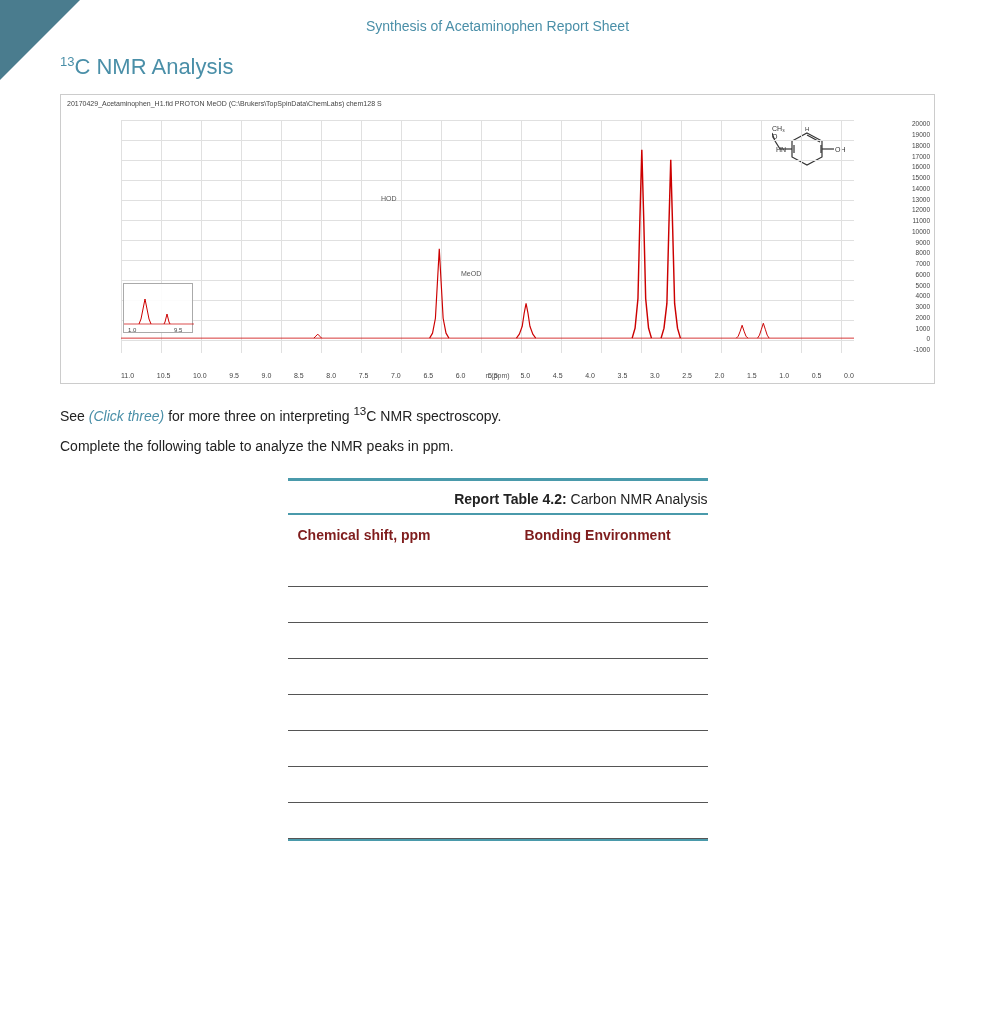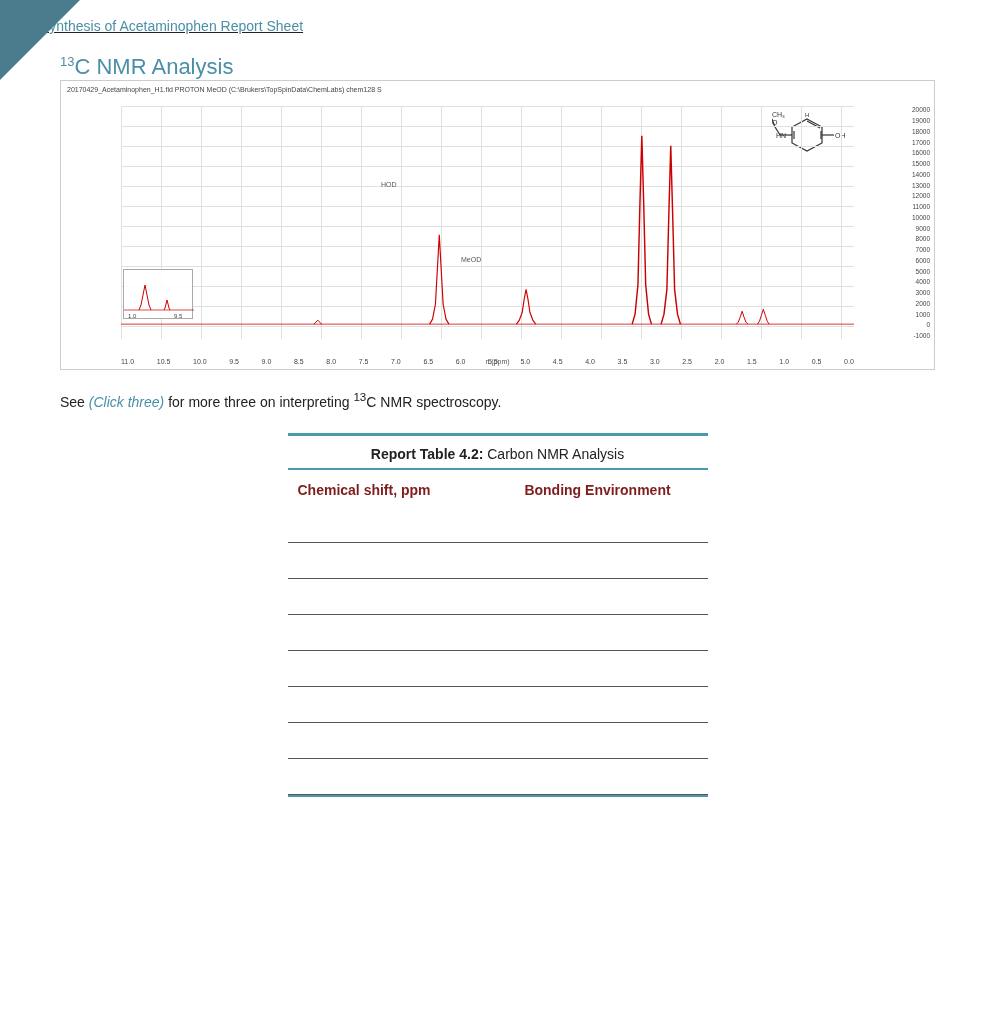--- a/index.html
+++ b/index.html
@@ -21,39 +21,39 @@
       width: 0;
       height: 0;
       border-style: solid;
       border-width: 80px 80px 0 0;
       border-color: #4a7c8e transparent transparent transparent;
     }
 
     
     .header {
       display: flex;
-      justify-content: flex-start;
+      justify-content: center;
       padding: 18px 40px 10px 40px;
-      text-decoration: underline;
     }
     .header-title {
       color: #4a8fa8;
       font-size: 14px;
     }
 
     
     .main-content {
       padding: 10px 60px 40px 60px;
     }
 
     
     .section-title {
       font-size: 22px;
       color: #4a8fa8;
       font-weight: normal;
+      margin-bottom: 14px;
     }
     .section-title sup {
       font-size: 13px;
     }
 
     
     .nmr-chart-container {
       width: 100%;
       height: 290px;
       border: 1px solid #ccc;
@@ -174,21 +174,21 @@
 
     .table-top-line {
       width: 420px;
       height: 3px;
       background: #4a9aab;
       margin-bottom: 0;
     }
 
     .table-title-row {
       width: 420px;
-      text-align: center;
+      text-align: right;
       padding: 10px 0 6px 0;
       font-size: 14px;
       color: #222;
     }
     .table-title-row strong {
       font-weight: bold;
     }
 
     .table-header-line {
       width: 420px;
@@ -378,20 +378,21 @@
         <text x="50" y="48" font-size="6" fill="#444">9.5</text>
       </svg>
     </div>
 
   </div>
 
   <p class="para-text">
     <span>See </span><span class="click-here">(Click three)</span><span> for more three on interpreting </span><sup>13</sup><span>C NMR spectroscopy.</span>
   </p>
 
+  <p class="para-text">Complete the following table to analyze the NMR peaks in ppm.</p>
 
   <div class="table-section">
     <div class="table-top-line"></div>
     <div class="table-title-row">
       <strong>Report Table 4.2:</strong><span> Carbon NMR Analysis</span>
     </div>
     <div class="table-header-line"></div>
 
     <table class="data-table">
       <thead>

